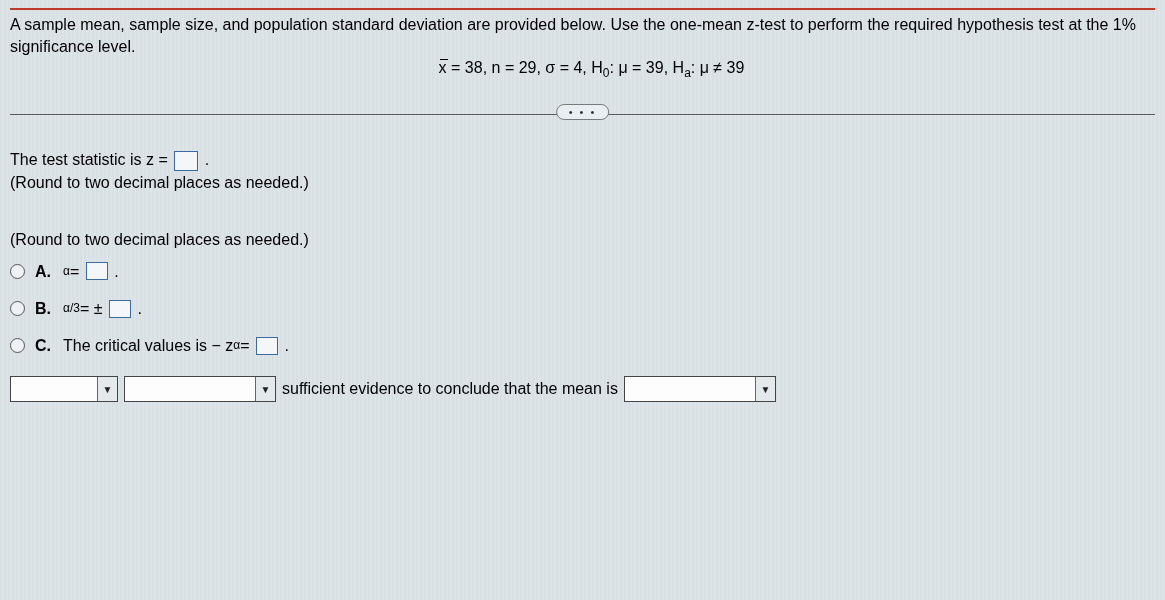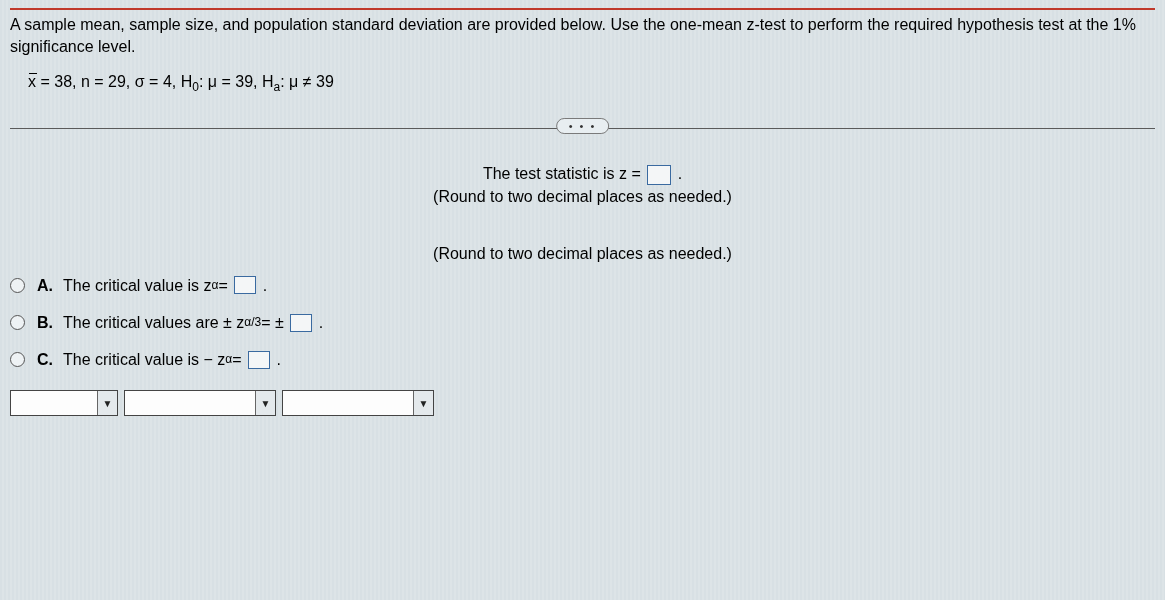--- a/index.html
+++ b/index.html
@@ -23,26 +23,27 @@
       padding: 8px 10px;
       position: relative;
     }
     .top-line {
       height: 2px;
       background: #c0392b;
       margin-bottom: 4px;
     }
     .prompt-text {
       line-height: 1.4;
-      margin-bottom: 14px;
+      margin-bottom: 0;
     }
     .given-data {
       margin-left: 18px;
       margin-bottom: 24px;
       font-size: 16px;
+      text-align: center;
     }
     .given-data .sub {
       font-size: 12px;
       vertical-align: sub;
     }
     .divider-row {
       position: relative;
       height: 20px;
       margin-bottom: 24px;
     }
@@ -63,21 +64,20 @@
       border-radius: 10px;
       padding: 1px 12px;
       font-size: 11px;
       letter-spacing: 2px;
       color: #333;
       cursor: pointer;
     }
     .section {
       margin-bottom: 10px;
       line-height: 1.45;
-      text-align: center;
     }
     .answer-box {
       display: inline-block;
       width: 24px;
       height: 20px;
       background: #f4f6f7;
       border: 1px solid #3a6aa0;
       vertical-align: middle;
       margin: 0 2px;
     }
@@ -190,44 +190,45 @@
   <span>(Round to two decimal places as needed.)</span>
 </div>
 
 <div class="section">
   <br>
   <span>(Round to two decimal places as needed.)</span>
   <ul class="choice-list">
     <li>
       <span class="radio-circle"></span>
       <span class="choice-label">A.</span>
-      <span>The critical value is z</span><span class="sub-g">α</span><span> =</span>
+      <span class="sub-g">α</span><span> =</span>
       &nbsp;<span class="answer-box small"></span>&nbsp;.
     </li>
     <li>
       <span class="radio-circle"></span>
       <span class="choice-label">B.</span>
-      <span>The critical values are ± z</span><span class="sub-g">α/3</span><span> = ±</span>
+      <span class="sub-g">α/3</span><span> = ±</span>
       &nbsp;<span class="answer-box small"></span>&nbsp;.
     </li>
     <li>
       <span class="radio-circle"></span>
       <span class="choice-label">C.</span>
-      <span>The critical value is − z</span><span class="sub-g">α</span><span> =</span>
+      <span>The critical values is − z</span><span class="sub-g">α</span><span> =</span>
       &nbsp;<span class="answer-box small"></span>&nbsp;.
     </li>
   </ul>
 </div>
 
 <div class="conclusion-row">
   <span class="dropdown">
     <span class="dd-body"></span>
     <span class="dd-arrow">▼</span>
   </span>
   <span class="dropdown wide">
     <span class="dd-body"></span>
     <span class="dd-arrow">▼</span>
   </span>
+  <span>sufficient evidence to conclude  that the mean is</span>
   <span class="dropdown wider">
     <span class="dd-body"></span>
     <span class="dd-arrow">▼</span>
   </span>
 </div>
 
 </body></html>

